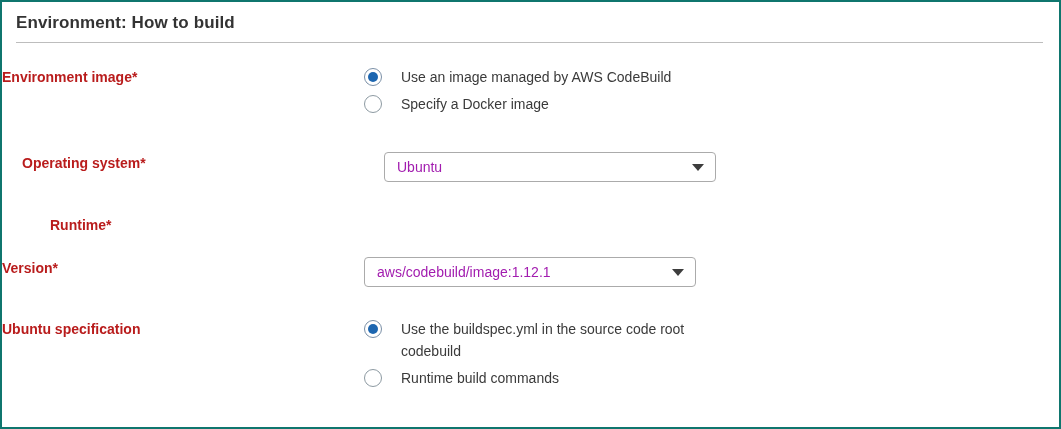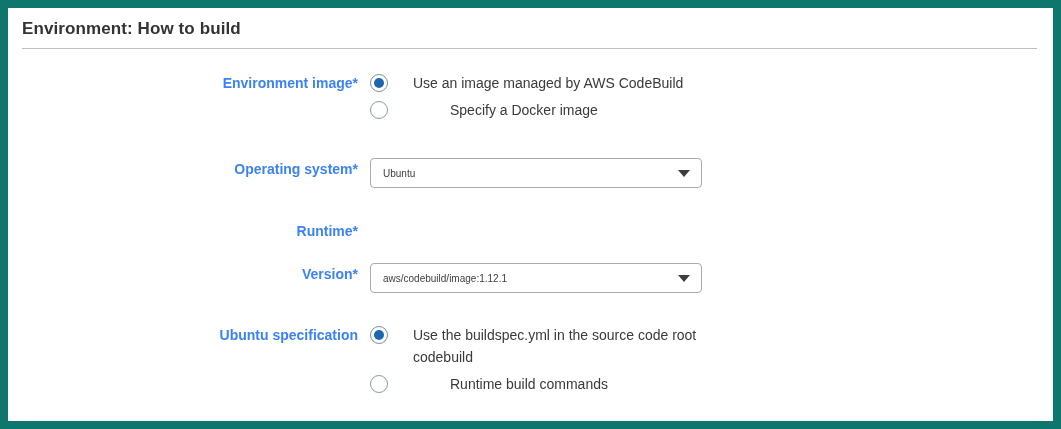--- a/index.html
+++ b/index.html
@@ -3,21 +3,21 @@
 <meta charset="utf-8">
 <style>
   * { margin: 0; padding: 0; box-sizing: border-box; }
   body {
     font-family: "Liberation Sans", sans-serif;
     background: #fff;
   }
   .panel {
     width: 1061px;
     height: 429px;
-    border: 8px solid #0f766e;
+    border: 2px solid #0f766e;
     background: #fff;
     overflow: hidden;
   }
   .panel-header {
     padding: 11px 18px 0 14px;
   }
   .panel-title {
     font-size: 17px;
     font-weight: bold;
     color: #333;
@@ -26,43 +26,43 @@
   .divider {
     margin: 9px 16px 0 14px;
     border-top: 1px solid #bdbdbd;
   }
   .form-row {
     display: flex;
     align-items: flex-start;
   }
   .label-col {
     width: 350px;
-    text-align: right;
+    text-align: left;
     font-size: 14px;
     font-weight: bold;
-    color: #3b82f6;
+    color: #b91c1c;
     line-height: 22px;
     flex: 0 0 350px;
   }
   .control-col {
     margin-left: 12px;
   }
   .row-env-image   { margin-top: 23px; }
-  .row-os          { margin-top: 37px; }
-  .row-runtime     { margin-top: 32px; }
+  .row-os          { margin-top: 37px; margin-left: 20px; }
+  .row-runtime     { margin-top: 32px; margin-left: 48px; }
   .row-version     { margin-top: 21px; }
   .row-buildspec   { margin-top: 31px; }
 
   
   .radio-option {
     display: flex;
     align-items: flex-start;
     cursor: default;
   }
-  .radio-option + .radio-option { margin-top: 5px; gap: 37px; }
+  .radio-option + .radio-option { margin-top: 5px; }
   .radio-circle {
     width: 18px;
     height: 18px;
     border-radius: 50%;
     border: 1px solid #8d9aa2;
     background: #fff;
     flex: 0 0 18px;
     margin-top: 2px;
     position: relative;
   }
@@ -70,42 +70,42 @@
   .radio-circle.checked::after {
     content: "";
     position: absolute;
     left: 50%; top: 50%;
     width: 10px; height: 10px;
     margin: -5px 0 0 -5px;
     border-radius: 50%;
     background: var(--accent, #1d66b0);
   }
   .radio-text {
-    margin-left: 25px;
+    margin-left: 19px;
     font-size: 14px;
     color: #3a3a3a;
     line-height: 22px;
   }
   .radio-text.wrap { max-width: 312px; }
 
   
   .select-box {
     width: 332px;
     height: 30px;
     border: 1px solid #ababab;
     border-radius: 4px;
     background: #fff;
     display: flex;
     align-items: center;
     position: relative;
     cursor: default;
   }
   .select-value {
-    font-size: 10px;
-    color: #404040;
+    font-size: 14px;
+    color: #a21caf;
     padding-left: 12px;
     white-space: nowrap;
   }
   .select-caret {
     position: absolute;
     right: 11px;
     top: 50%;
     margin-top: -3px;
     width: 0; height: 0;
     border-left: 6px solid transparent;

